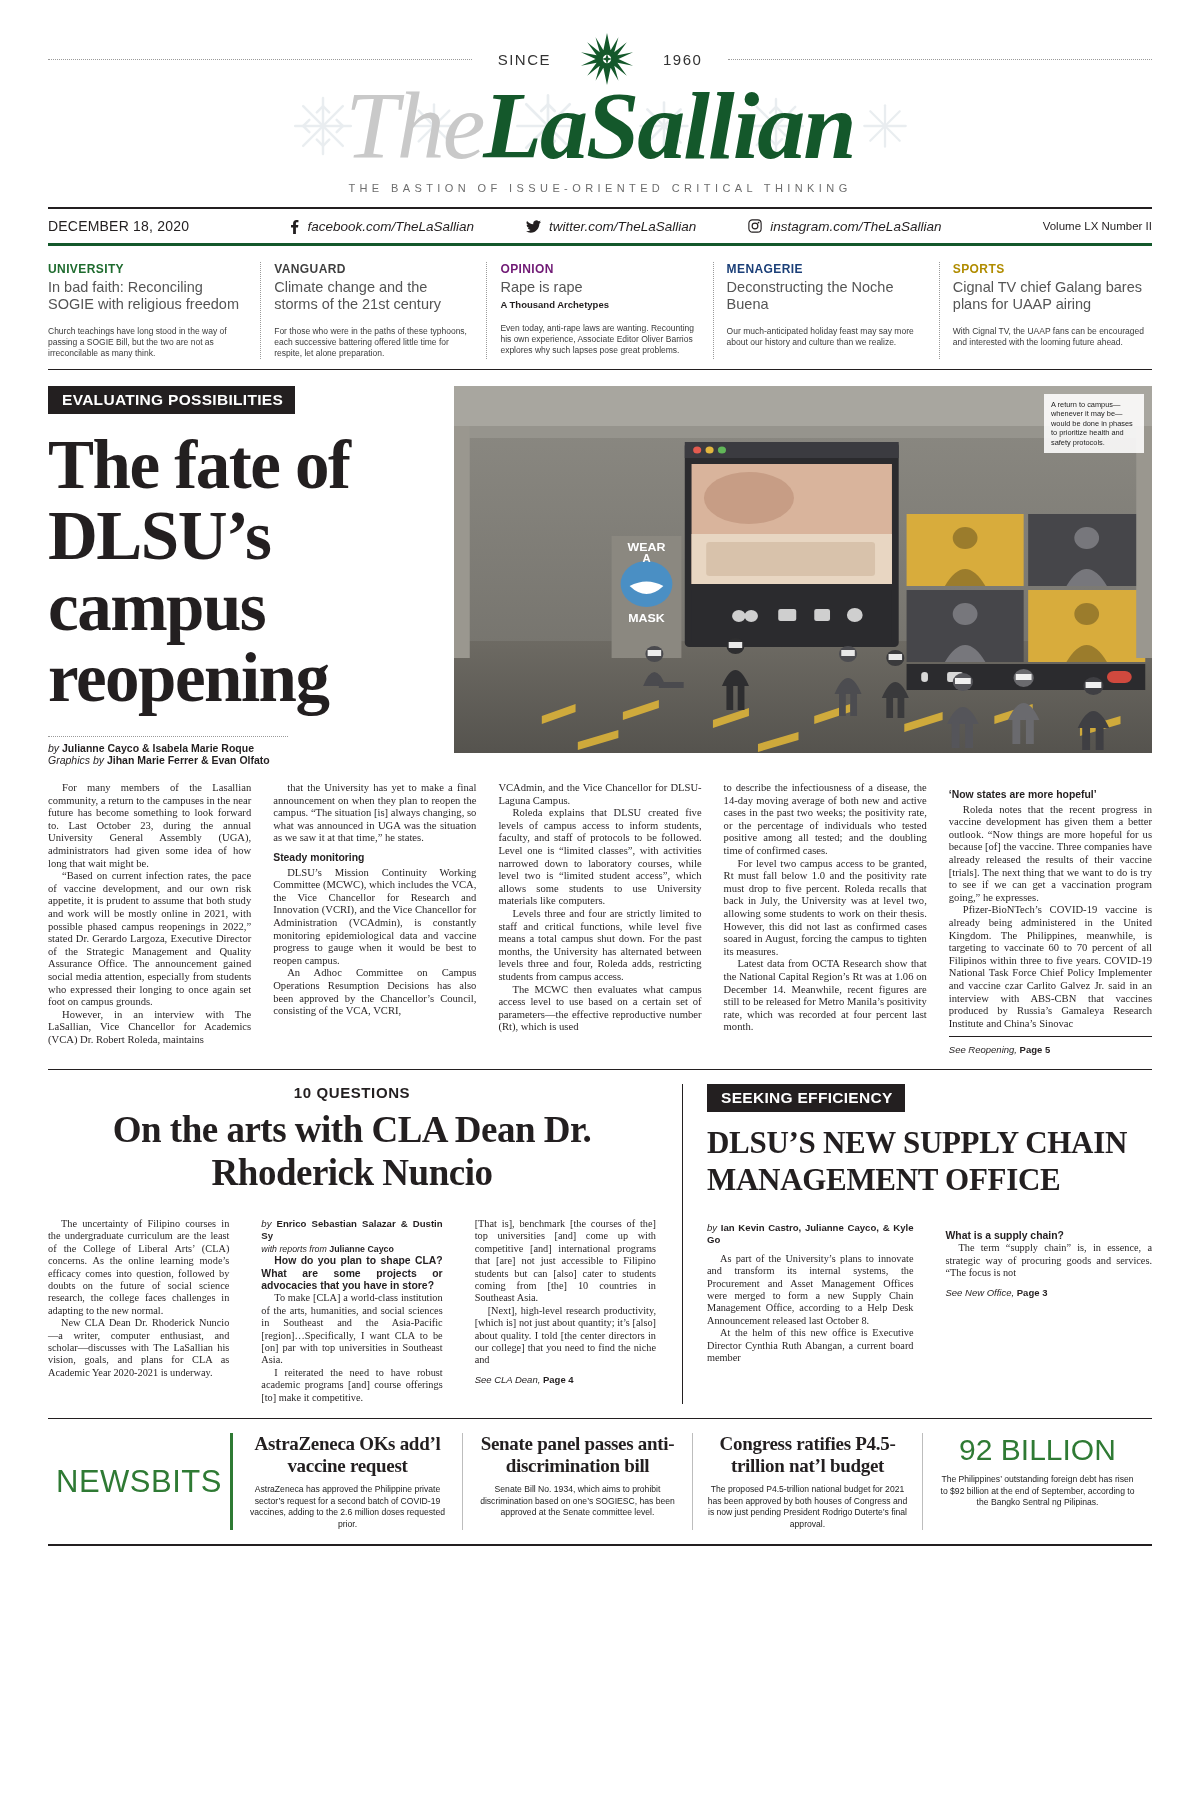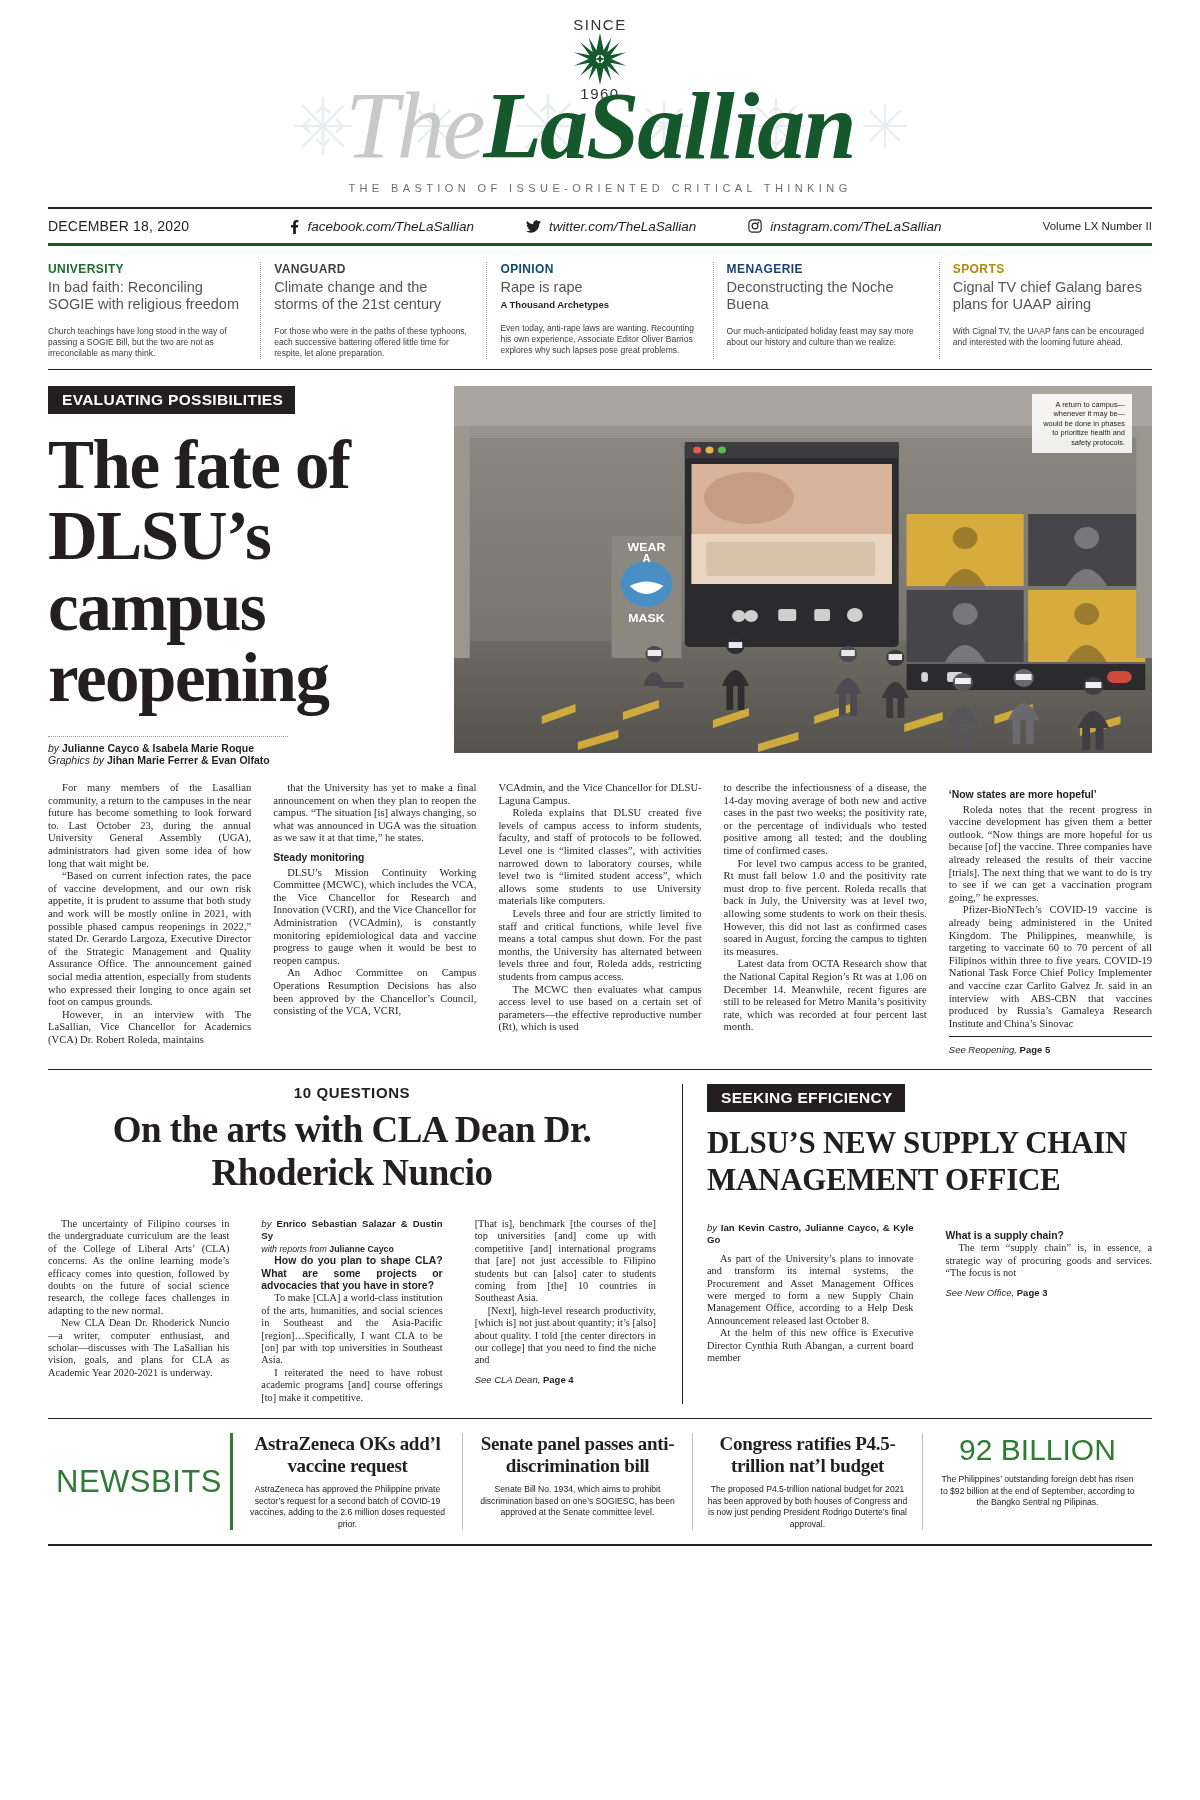--- a/index.html
+++ b/index.html
@@ -1,20 +1,20 @@
 <!DOCTYPE html>
 <html><head>
 <meta charset="utf-8">
 <style>
   html,body{margin:0;padding:0;background:#fff;}
   body{width:1200px;height:1800px;font-family:"Liberation Sans",sans-serif;color:#231f20;-webkit-font-smoothing:antialiased;}
   .page{width:1200px;height:1800px;position:relative;box-sizing:border-box;padding:0 48px;}
 
   
-  .since-row{display:flex;align-items:center;justify-content:center;gap:0;height:58px;margin-top:30px;flex-direction:column;}
+  .since-row{display:flex;align-items:center;justify-content:center;gap:0;height:58px;margin-top:30px;}
   .dotrule{flex:1;border-top:1px dotted #9a9a9a;height:0;}
   .since-lbl{font-family:"Liberation Sans",sans-serif;font-size:15px;letter-spacing:1.5px;color:#333;padding:0 26px;}
   .star-wrap{width:60px;display:flex;justify-content:center;align-items:center;}
   .logo-block{position:relative;text-align:center;margin-top:-10px;height:96px;font-style:italic;}
   .flakes{position:absolute;left:0;right:0;top:0;height:96px;display:flex;justify-content:center;align-items:center;gap:56px;pointer-events:none;}
   .flake{opacity:.5;}
   .logo-text{position:relative;font-family:"Liberation Serif",serif;font-size:96px;line-height:96px;letter-spacing:-2px;}
   .logo-the{color:#c9c9c9;font-weight:400;}
   .logo-la{color:#14582b;font-weight:700;}
   .tagline{text-align:center;font-size:11px;letter-spacing:4.4px;color:#6d6d6d;margin-top:8px;font-family:"Liberation Sans",sans-serif;}
@@ -44,21 +44,21 @@
   .lead{display:flex;gap:26px;padding-top:16px;}
   .lead-left{width:380px;}
   .kicker{display:inline-block;background:#231f20;color:#fff;font-size:15.5px;font-weight:700;letter-spacing:.3px;padding:5px 12px 5px 14px;}
   .lead-hed{font-family:"Liberation Serif",serif;font-weight:700;font-size:69px;line-height:71px;letter-spacing:-1.5px;margin-top:16px;}
   .byline-rule{border-top:1px dotted #9a9a9a;margin-top:22px;width:240px;}
   .byline{font-size:10.5px;margin-top:5px;}
   .byline i{font-style:italic;}
   .byline b{font-weight:700;}
   .lead-right{flex:1;}
   .photo{position:relative;width:100%;height:367px;overflow:hidden;background:#6a6a66;}
-  .cap{position:absolute;right:20px;top:8px;background:rgba(255,255,255,.88);padding:6px 7px;width:86px;font-size:7.4px;line-height:9.4px;text-align:right;color:#222;}
+  .cap{position:absolute;right:8px;top:8px;background:rgba(255,255,255,.88);padding:6px 7px;width:86px;font-size:7.4px;line-height:9.4px;color:#222;}
 
   
   .cols{display:flex;gap:22px;padding-top:16px;}
   .col{flex:1;font-family:"Liberation Serif",serif;font-size:10.6px;line-height:12.6px;text-align:justify;}
   .col p{margin:0;text-indent:14px;}
   .col p.noind{text-indent:0;}
   .subhead{font-family:"Liberation Sans",sans-serif;font-weight:700;font-size:10.4px;margin:7px 0 2px;text-indent:0;}
   .jump{font-family:"Liberation Sans",sans-serif;font-size:9.5px;font-style:italic;margin-top:7px;text-indent:0;}
   .jump b{font-style:normal;font-weight:700;}
   .jumprule{border-top:1px solid #231f20;margin-top:6px;}
@@ -204,21 +204,21 @@
       <div class="navkick" style="color:#1e6b2e">UNIVERSITY</div>
       <div class="navhed">In bad faith: Reconciling SOGIE with religious freedom</div>
       <div class="navblurb">Church teachings have long stood in the way of passing a SOGIE Bill, but the two are not as irreconcilable as many think.</div>
     </div>
     <div class="navcell">
       <div class="navkick" style="color:#404040">VANGUARD</div>
       <div class="navhed">Climate change and the storms of the 21st century</div>
       <div class="navblurb">For those who were in the paths of these typhoons, each successive battering offered little time for respite, let alone preparation.</div>
     </div>
     <div class="navcell">
-      <div class="navkick" style="color:#0c4a6e">OPINION</div>
+      <div class="navkick" style="color:#701a75">OPINION</div>
       <div class="navhed">Rape is rape</div>
       <div class="navsub">A Thousand Archetypes</div>
       <div class="navblurb">Even today, anti-rape laws are wanting. Recounting his own experience, Associate Editor Oliver Barrios explores why such lapses pose great problems.</div>
     </div>
     <div class="navcell">
       <div class="navkick" style="color:#1b3f78">MENAGERIE</div>
       <div class="navhed">Deconstructing the Noche Buena</div>
       <div class="navblurb">Our much-anticipated holiday feast may say more about our history and culture than we realize.</div>
     </div>
     <div class="navcell">

